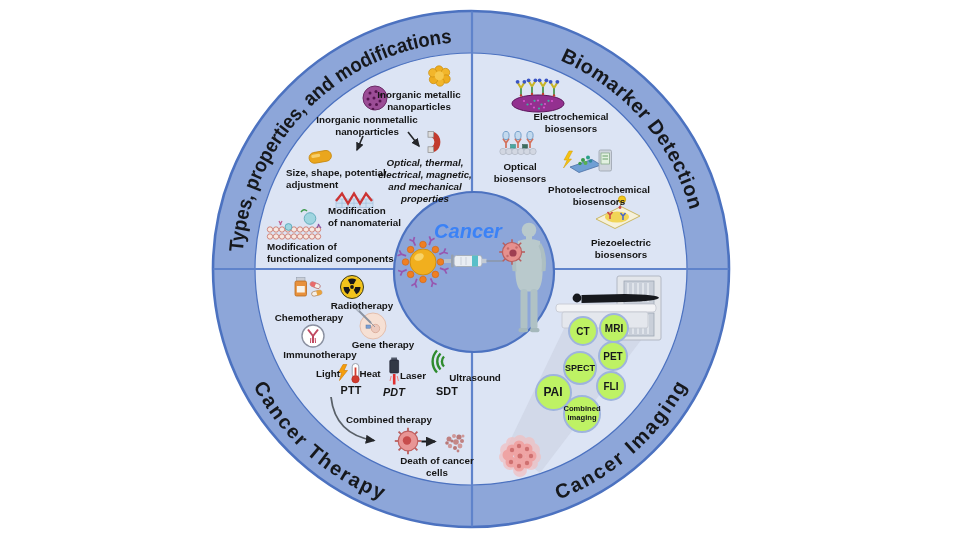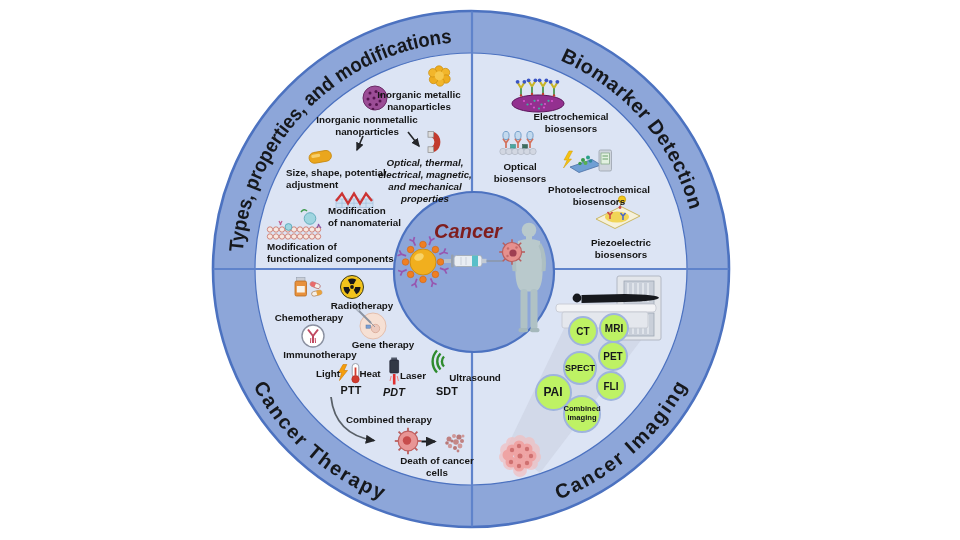--- a/index.html
+++ b/index.html
@@ -8,21 +8,21 @@
   #bg{position:absolute;left:0;top:0;z-index:1;}
   #overlay{position:absolute;left:0;top:0;width:960px;height:540px;z-index:2;}
   .q{position:absolute;transform:translate(-50%,-50%);font-weight:bold;font-size:9.8px;
      line-height:1.24;color:#151515;text-align:center;white-space:pre-line;}
   .ql{transform:translate(0,-50%);text-align:left;}
   .sub{font-size:10.8px;letter-spacing:.2px;}
   .ring-label{font-weight:bold;fill:#16181c;}
   .mcirc{position:absolute;border-radius:50%;background:#bef264;
          border:2px solid var(--c-circle_border,#9fb4dd);display:flex;align-items:center;justify-content:center;
          font-weight:bold;color:#15171c;box-shadow:0 1px 2px rgba(60,80,140,.three);text-align:center;white-space:pre-line;}
-  .center-txt{position:absolute;transform:translate(-50%,-50%);color:#7f1d1d;font-weight:bold;
+  .center-txt{position:absolute;transform:translate(-50%,-50%);color:#3b82f6;font-weight:bold;
               font-style:italic;text-align:center;white-space:pre-line;}
 </style>
 </head>
 <body>
 <div id="stage">
 
 <svg id="bg" width="960" height="540" viewBox="0 0 960 540">
   <defs>
     <marker id="ah" markerWidth="8" markerHeight="8" refX="4.6" refY="2.5" orient="auto">
       <path d="M0,0 L5.5,2.5 L0,5 Z" fill="#24262a"></path>

